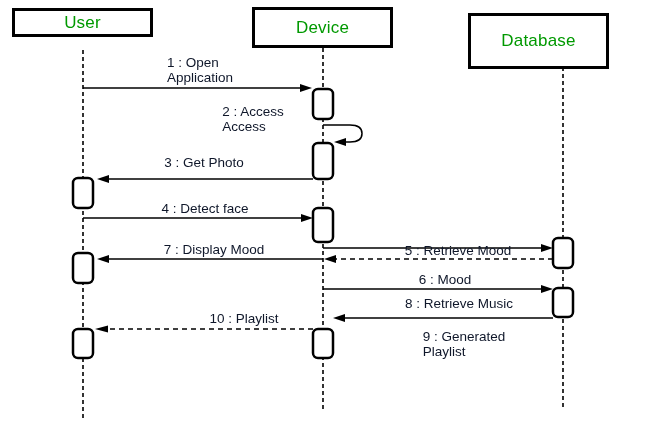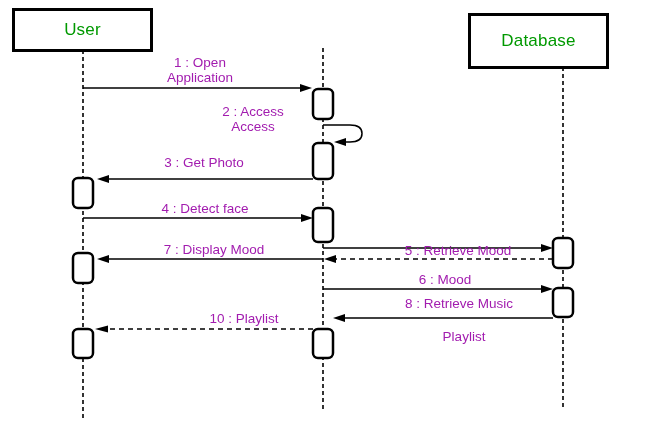--- a/index.html
+++ b/index.html
@@ -17,24 +17,23 @@
     border:3px solid #000000;
     box-sizing:border-box;
     display:flex;align-items:center;justify-content:center;
     color:#009900;
     font-size:17px;
     letter-spacing:0.2px;
   }
   .msg{
     position:absolute;
     transform:translateX(-50%);
-    color:#a21caf;
+    color:#0f172a;
     font-size:13.5px;
     line-height:15px;
-    text-align:center;
     white-space:nowrap;
   }
   .msg span{display:block;}
   .lifeline{stroke:#000000;stroke-width:1.6;stroke-dasharray:4 3;fill:none;}
   .arrow{stroke:#000000;stroke-width:1.5;fill:none;}
   .arrow.dashed{stroke-dasharray:5 4;}
   .head{fill:#000000;stroke:none;}
   .activation{fill:#ffffff;stroke:#000000;stroke-width:2.5;}
 </style>
 </head>
@@ -106,22 +105,25 @@
       <rect class="activation" x="73" y="329" width="20" height="29" rx="5"></rect>
       <rect class="activation" x="313" y="89" width="20" height="30" rx="5"></rect>
       <rect class="activation" x="313" y="143" width="20" height="36" rx="5"></rect>
       <rect class="activation" x="313" y="208" width="20" height="34" rx="5"></rect>
       <rect class="activation" x="313" y="329" width="20" height="29" rx="5"></rect>
       <rect class="activation" x="553" y="238" width="20" height="30" rx="5"></rect>
       <rect class="activation" x="553" y="288" width="20" height="29" rx="5"></rect>
     </g>
   </svg>
 
-  <div class="actor" style="left:12px;top:8px;width:141px;height:44px;">
+  <div class="actor" style="left:12px;top:8px;width:141px;height:29px;">
     <span>User</span>
+  </div>
+  <div class="actor" style="left:252px;top:7px;width:141px;height:41px;">
+    <span>Device</span>
   </div>
   <div class="actor" style="left:468px;top:13px;width:141px;height:56px;align-items:center;">
     <span>Database</span>
   </div>
 
   <div class="msg" style="left:200px;top:55px;">
     <span>1 : Open</span>
     <span>Application</span>
   </div>
   <div class="msg" style="left:253px;top:104px;">
@@ -140,19 +142,20 @@
   <div class="msg" style="left:445px;top:272px;">
     <span>6 : Mood</span>
   </div>
   <div class="msg" style="left:214px;top:242px;">
     <span>7 : Display Mood</span>
   </div>
   <div class="msg" style="left:459px;top:296px;">
     <span>8 : Retrieve Music</span>
   </div>
   <div class="msg" style="left:464px;top:329px;">
+    <span>9 : Generated</span>
     <span>Playlist</span>
   </div>
   <div class="msg" style="left:201px;top:311px;margin-left:43px;">
     <span>10 : Playlist</span>
   </div>
 
 </div>
 
 </body></html>

